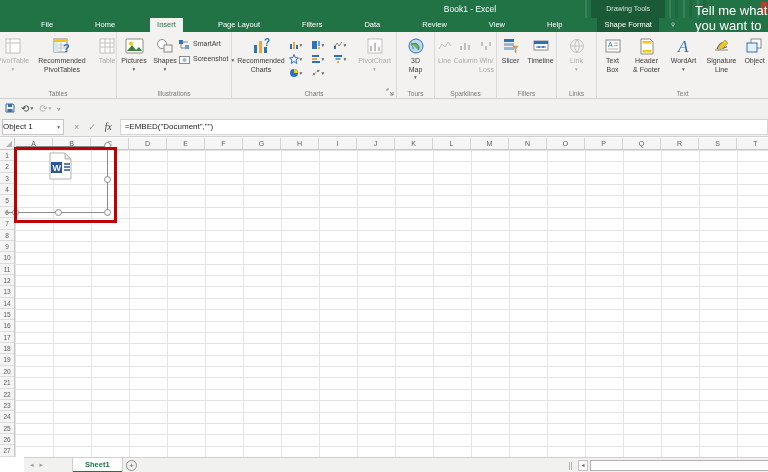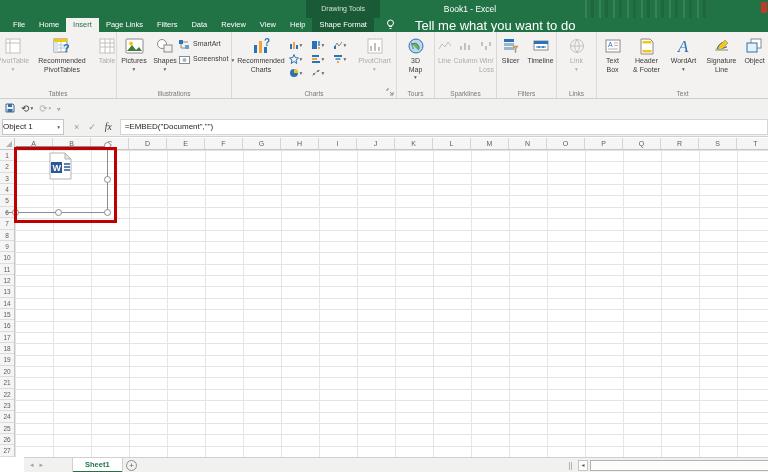--- a/index.html
+++ b/index.html
@@ -17,21 +17,21 @@
   #title-art { position:absolute; left:585px; top:0; width:125px; height:18px;
     background:
       repeating-linear-gradient(90deg, rgba(255,255,255,.10) 0 2px, rgba(255,255,255,0) 2px 6px,
         rgba(0,0,0,.10) 6px 9px, rgba(0,0,0,0) 9px 14px);
   }
   #title-red-mark { position:absolute; right:1px; top:2px; width:6px; height:11px; background:#c0392b; }
   
   #tabrow { position:absolute; left:0; top:18px; width:768px; height:14px; background:#217346;
     display:flex; align-items:stretch; padding-left:6px; }
   .rtab { position:relative; color:#fff; font-size:7.5px; line-height:14px; padding:0 7px;
-    white-space:nowrap; cursor:default; }
+    white-space:nowrap; cursor:default;margin-left:28px; }
   .rtab.active { background:#f3f2f1; color:#217346; }
   .rtab.contextual { background:#1a5a36; }
   .ctx-hdr { position:absolute; bottom:14px; left:-6px; right:-6px; height:18px;
     background:#1a5a36; color:#cfe3d7; font-size:7px; line-height:18px; text-align:center; }
   #tellme { display:flex; align-items:center; margin-left:12px; color:#fff; font-size:13px; gap:20px; }
   #tellme svg { display:block; }
   
   #ribbon { position:absolute; left:0; top:32px; width:768px; height:67px; background:#f3f2f1;
     border-bottom:1px solid #d2d0ce; display:flex; }
   .rgroup { position:relative; height:66px; border-right:1px solid #dcdad8; flex:none; }
@@ -122,21 +122,21 @@
   <div id="titlebar">
     <div id="title-art"></div>
     <div id="title-text">Book1 - Excel</div>
     <div id="title-red-mark"></div>
   </div>
 
   <div id="tabrow">
       <div class="rtab">File</div>
       <div class="rtab">Home</div>
       <div class="rtab active">Insert</div>
-      <div class="rtab">Page Links</div>
+      <div class="rtab">Page Layout</div>
       <div class="rtab">Filters</div>
       <div class="rtab">Data</div>
       <div class="rtab">Review</div>
       <div class="rtab">View</div>
       <div class="rtab">Help</div>
       <div class="rtab contextual">Shape Format<div class="ctx-hdr">Drawing Tools</div></div>
       <div id="tellme">
         <svg width="9" height="12" viewBox="0 0 9 12">
           <circle cx="4.5" cy="4" r="3" fill="none" stroke="#fff"></circle>
           <path d="M3 7.5h3M3.5 9.5h2" stroke="#fff"></path>

